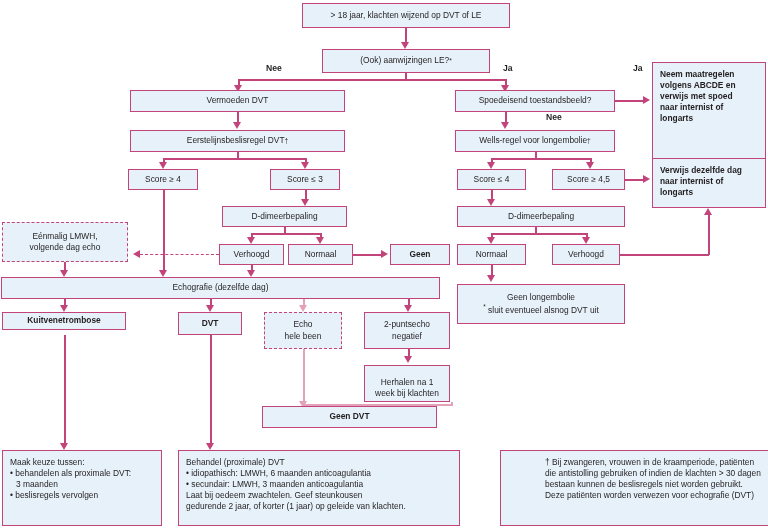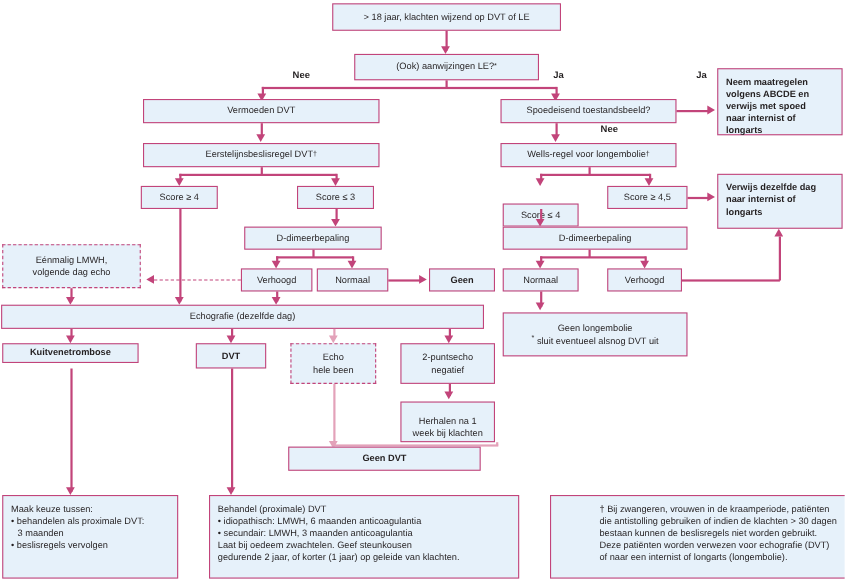--- a/index.html
+++ b/index.html
@@ -183,21 +183,21 @@
   <div class="arrow down" style="left:206px;top:443px;"></div>
 
   <div class="ln v" style="left:64px;top:335px;height:112px;"></div>
   <div class="arrow down" style="left:60px;top:443px;"></div>
 
   <div class="box" style="left:455px;top:90px;width:160px;height:22px;">Spoedeisend toestandsbeeld?</div>
 
   <div class="ln h" style="left:615px;top:100px;width:30px;"></div>
   <div class="arrow right" style="left:643px;top:96px;"></div>
 
-  <div class="box bold topleft" style="left:652px;top:62px;width:114px;height:61px;">
+  <div class="box bold topleft" style="left:652px;top:62px;width:114px;height:97px;">
     <span>
       <span class="bl">Neem maatregelen</span>
       <span class="bl">volgens ABCDE en</span>
       <span class="bl">verwijs met spoed</span>
       <span class="bl">naar internist of</span>
       <span class="bl">longarts</span>
     </span>
   </div>
 
   <div class="ln v" style="left:505px;top:112px;height:13px;"></div>
@@ -209,21 +209,21 @@
       <sup>†</sup>
   </div>
 
   <div class="ln h" style="left:491px;top:158px;width:100px;"></div>
   <div class="ln v" style="left:535px;top:152px;height:7px;"></div>
   <div class="ln v" style="left:491px;top:158px;height:6px;"></div>
   <div class="ln v" style="left:590px;top:158px;height:6px;"></div>
   <div class="arrow down" style="left:487px;top:162px;"></div>
   <div class="arrow down" style="left:586px;top:162px;"></div>
 
-  <div class="box" style="left:457px;top:169px;width:69px;height:21px;margin-top:16px;">Score ≤ 4</div>
+  <div class="box" style="left:457px;top:169px;width:69px;height:21px;">Score ≤ 4</div>
   <div class="box" style="left:552px;top:169px;width:73px;height:21px;">Score ≥ 4,5</div>
 
   <div class="ln h" style="left:625px;top:179px;width:20px;"></div>
   <div class="arrow right" style="left:643px;top:175px;"></div>
 
   <div class="box bold topleft" style="left:652px;top:158px;width:114px;height:50px;">
     <span>
       <span class="bl">Verwijs dezelfde dag</span>
       <span class="bl">naar internist of</span>
       <span class="bl">longarts</span>
@@ -261,33 +261,32 @@
 
   <div class="box topleft" style="left:2px;top:450px;width:160px;height:76px;">
     <span>
       <span class="bl bold">Maak keuze tussen:</span>
       <span class="bl">• behandelen als proximale DVT:</span>
       <span class="bl" style="padding-left:6px;">3 maanden</span>
       <span class="bl">• beslisregels vervolgen</span>
     </span>
   </div>
 
-  <div class="box topleft" style="left:178px;top:450px;width:282px;height:76px;margin-left:12px;">
+  <div class="box topleft" style="left:178px;top:450px;width:282px;height:76px;">
     <span>
       <span class="bl bold">Behandel (proximale) DVT</span>
       <span class="bl">• idiopathisch: LMWH, 6 maanden  anticoagulantia</span>
       <span class="bl">• secundair: LMWH, 3 maanden anticoagulantia</span>
       <span class="bl">Laat bij oedeem zwachtelen. Geef steunkousen</span>
       <span class="bl">gedurende 2 jaar, of korter (1 jaar) op geleide van klachten.</span>
     </span>
   </div>
 
   <div class="box topleft" style="left:500px;top:450px;width:278px;height:76px;padding-left:44px;">
     <span>
       <span class="bl">† Bij zwangeren, vrouwen in de kraamperiode, patiënten</span>
       <span class="bl">die antistolling gebruiken of indien de klachten &gt; 30 dagen</span>
       <span class="bl">bestaan kunnen de beslisregels niet worden gebruikt.</span>
       <span class="bl">Deze patiënten worden verwezen voor echografie (DVT)</span>
-      <span class="bl">of naar een internist of longarts (longembolie).</span>
     </span>
   </div>
 
 </div>
 
 </body></html>

